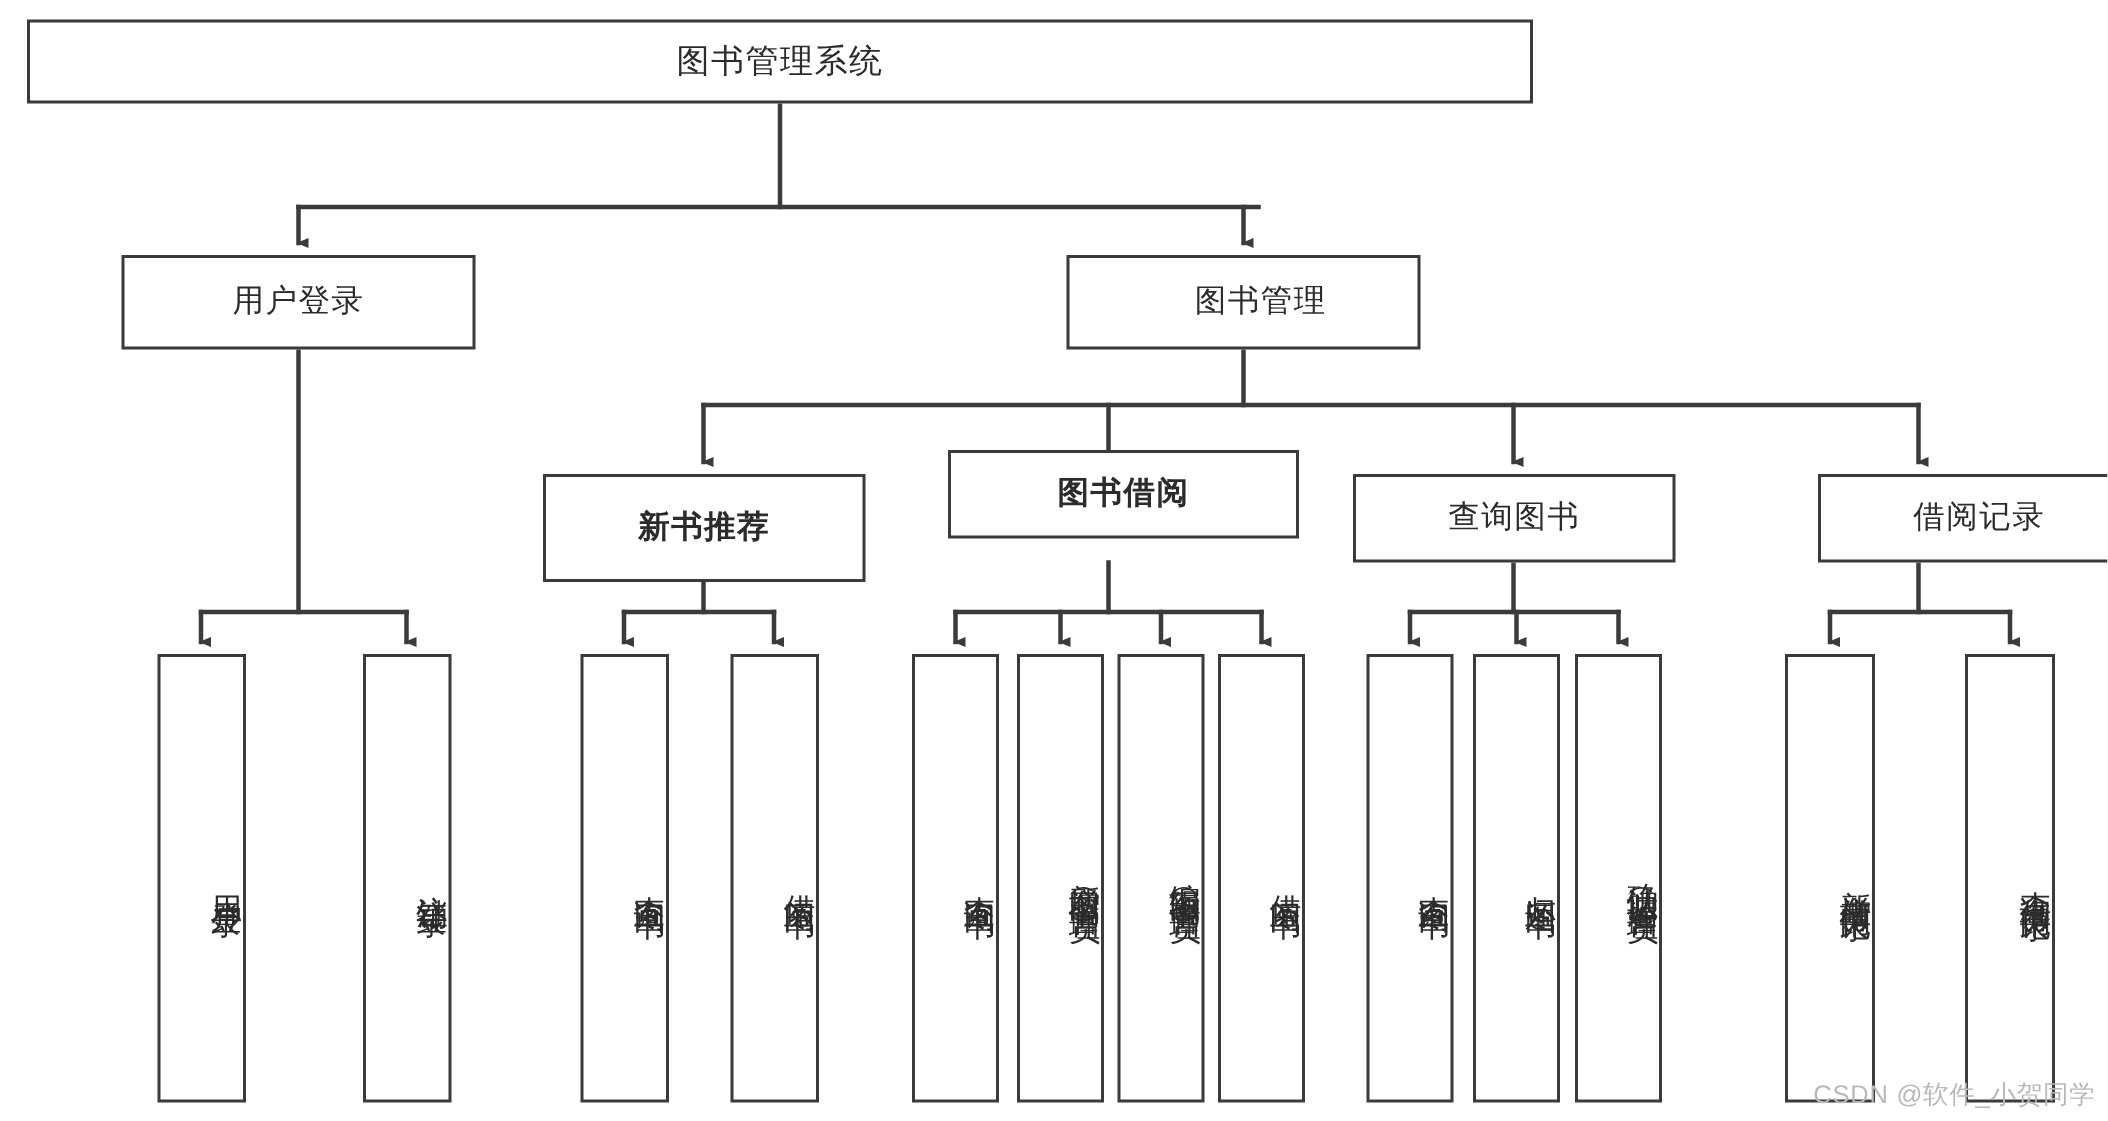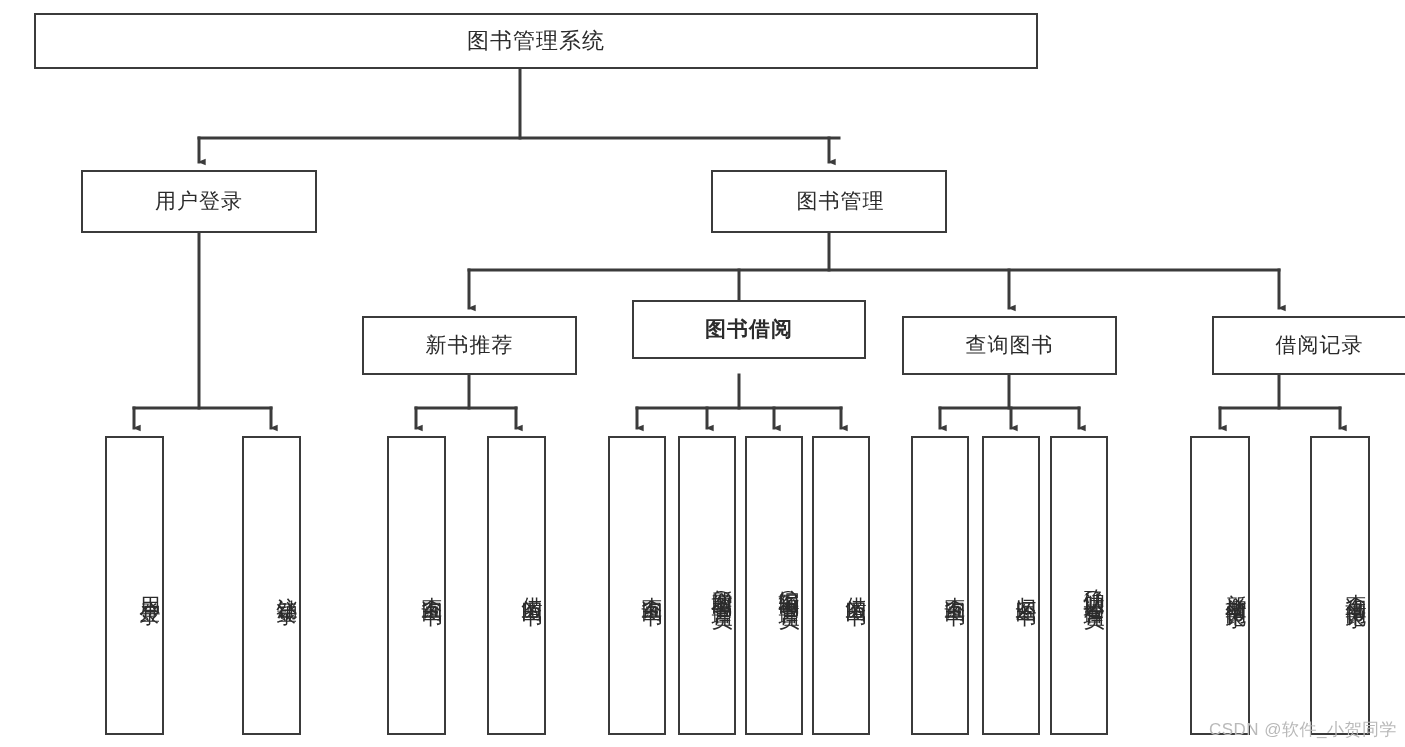--- a/index.html
+++ b/index.html
@@ -36,21 +36,20 @@
     color: #2b2b2b;
     line-height: 1.18;
     text-align: center;
   }
   .node.h {
     font-size: 21px;
     letter-spacing: 1px;
   }
   .node.h.root {
     font-size: 22px;
-    margin-left: 16px;
   }
   .node.v {
     font-size: 21px;
     writing-mode: vertical-rl;
     text-orientation: upright;
     letter-spacing: 3px;
     padding: 6px 0;
     align-items: flex-start;
     justify-content: center;
   }
@@ -121,21 +120,21 @@
       <path d="M 1220 408 L 1220 428" marker-end="url(#arrow)"></path>
       <path d="M 1340 408 L 1340 428" marker-end="url(#arrow)"></path>
     </g>
   </svg>
 
   <div class="node h root" style="left: 18px; top: 13px; width: 1004px; height: 56px;">图书管理系统</div>
 
   <div class="node h" style="left: 81px; top: 170px; width: 236px; height: 63px;">用户登录</div>
   <div class="node h" style="left: 711px; top: 170px; width: 236px; height: 63px; padding-left: 23px;">图书管理</div>
 
-  <div class="node h" style="left: 362px; top: 316px; width: 215px; height: 59px;">新书推荐</div>
+  <div class="node h" style="left: 362px; top: 316px; width: 215px; height: 72px; font-weight: bold;">新书推荐</div>
   <div class="node h" style="left: 632px; top: 300px; width: 234px; height: 59px; font-weight: bold;">图书借阅</div>
   <div class="node h" style="left: 902px; top: 316px; width: 215px; height: 59px;">查询图书</div>
   <div class="node h" style="left: 1172px; top: 316px; width: 215px; height: 59px; margin-left: 40px;">借阅记录</div>
 
   <div class="node v" style="left: 105px; top: 436px; width: 59px; height: 299px;">
       <span class="vtext">用户登录</span>
     </div>
   <div class="node v" style="left: 242px; top: 436px; width: 59px; height: 299px;">
       <span class="vtext">注销登录</span>
     </div>

